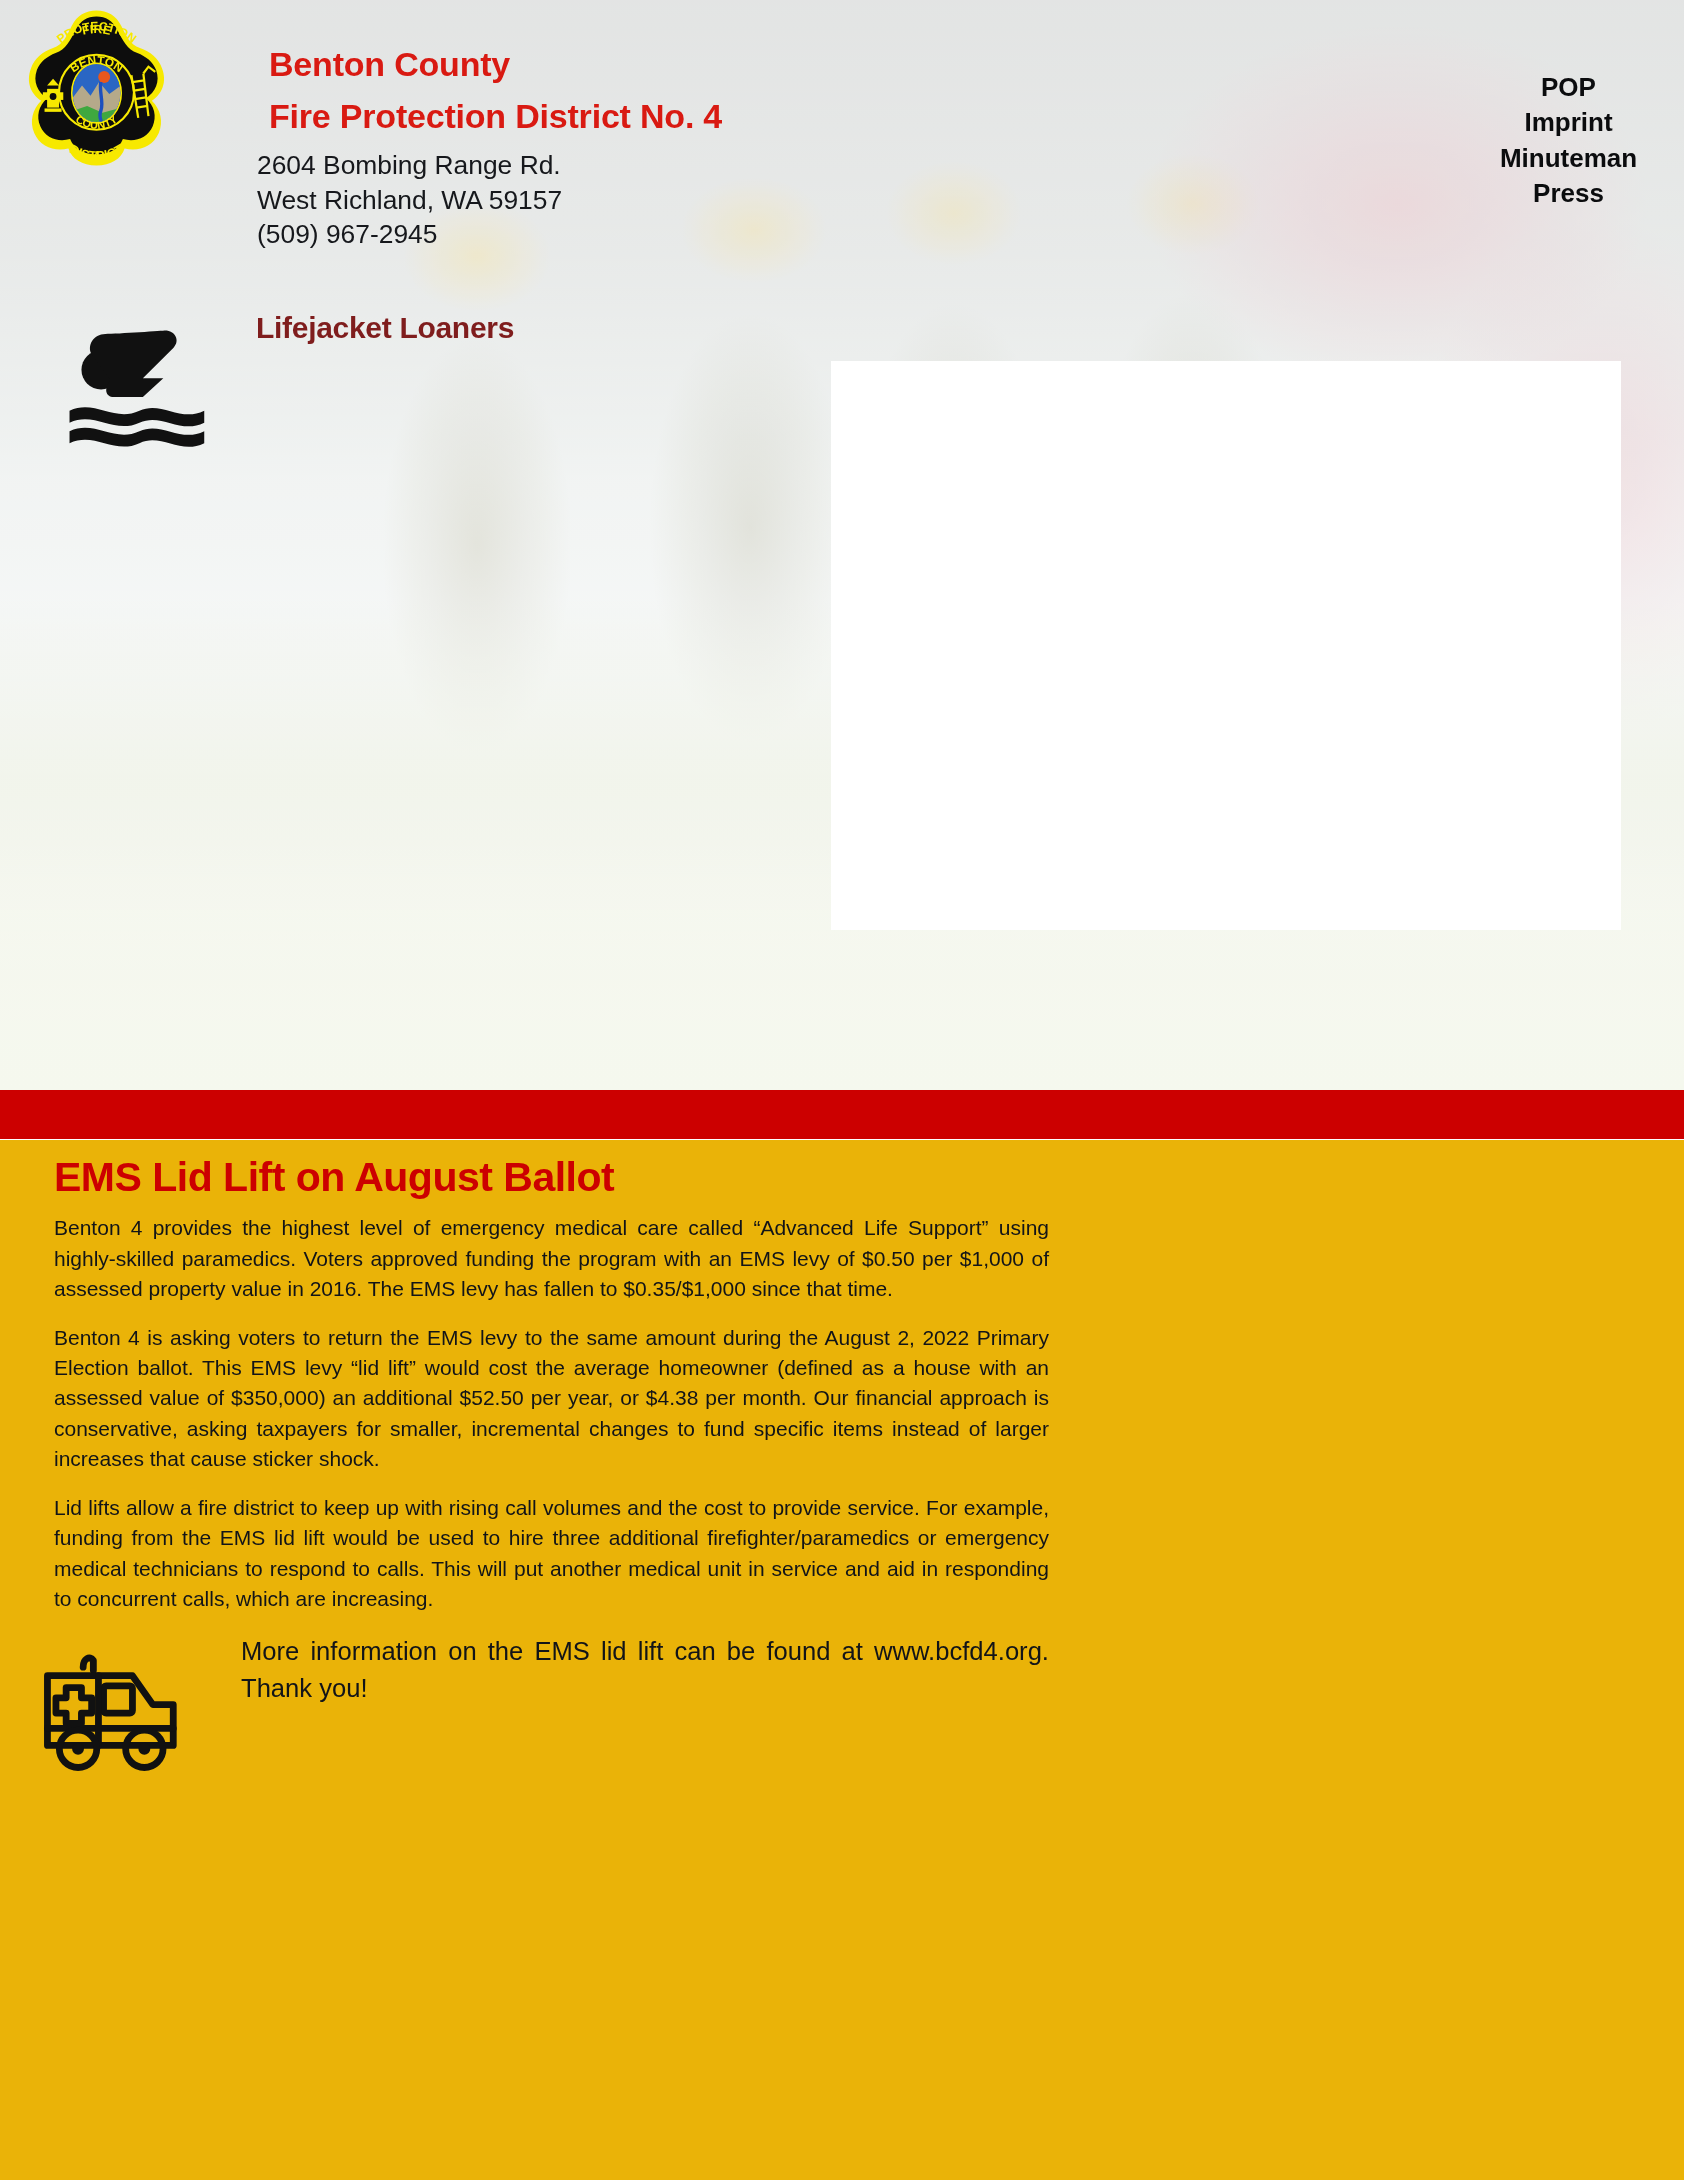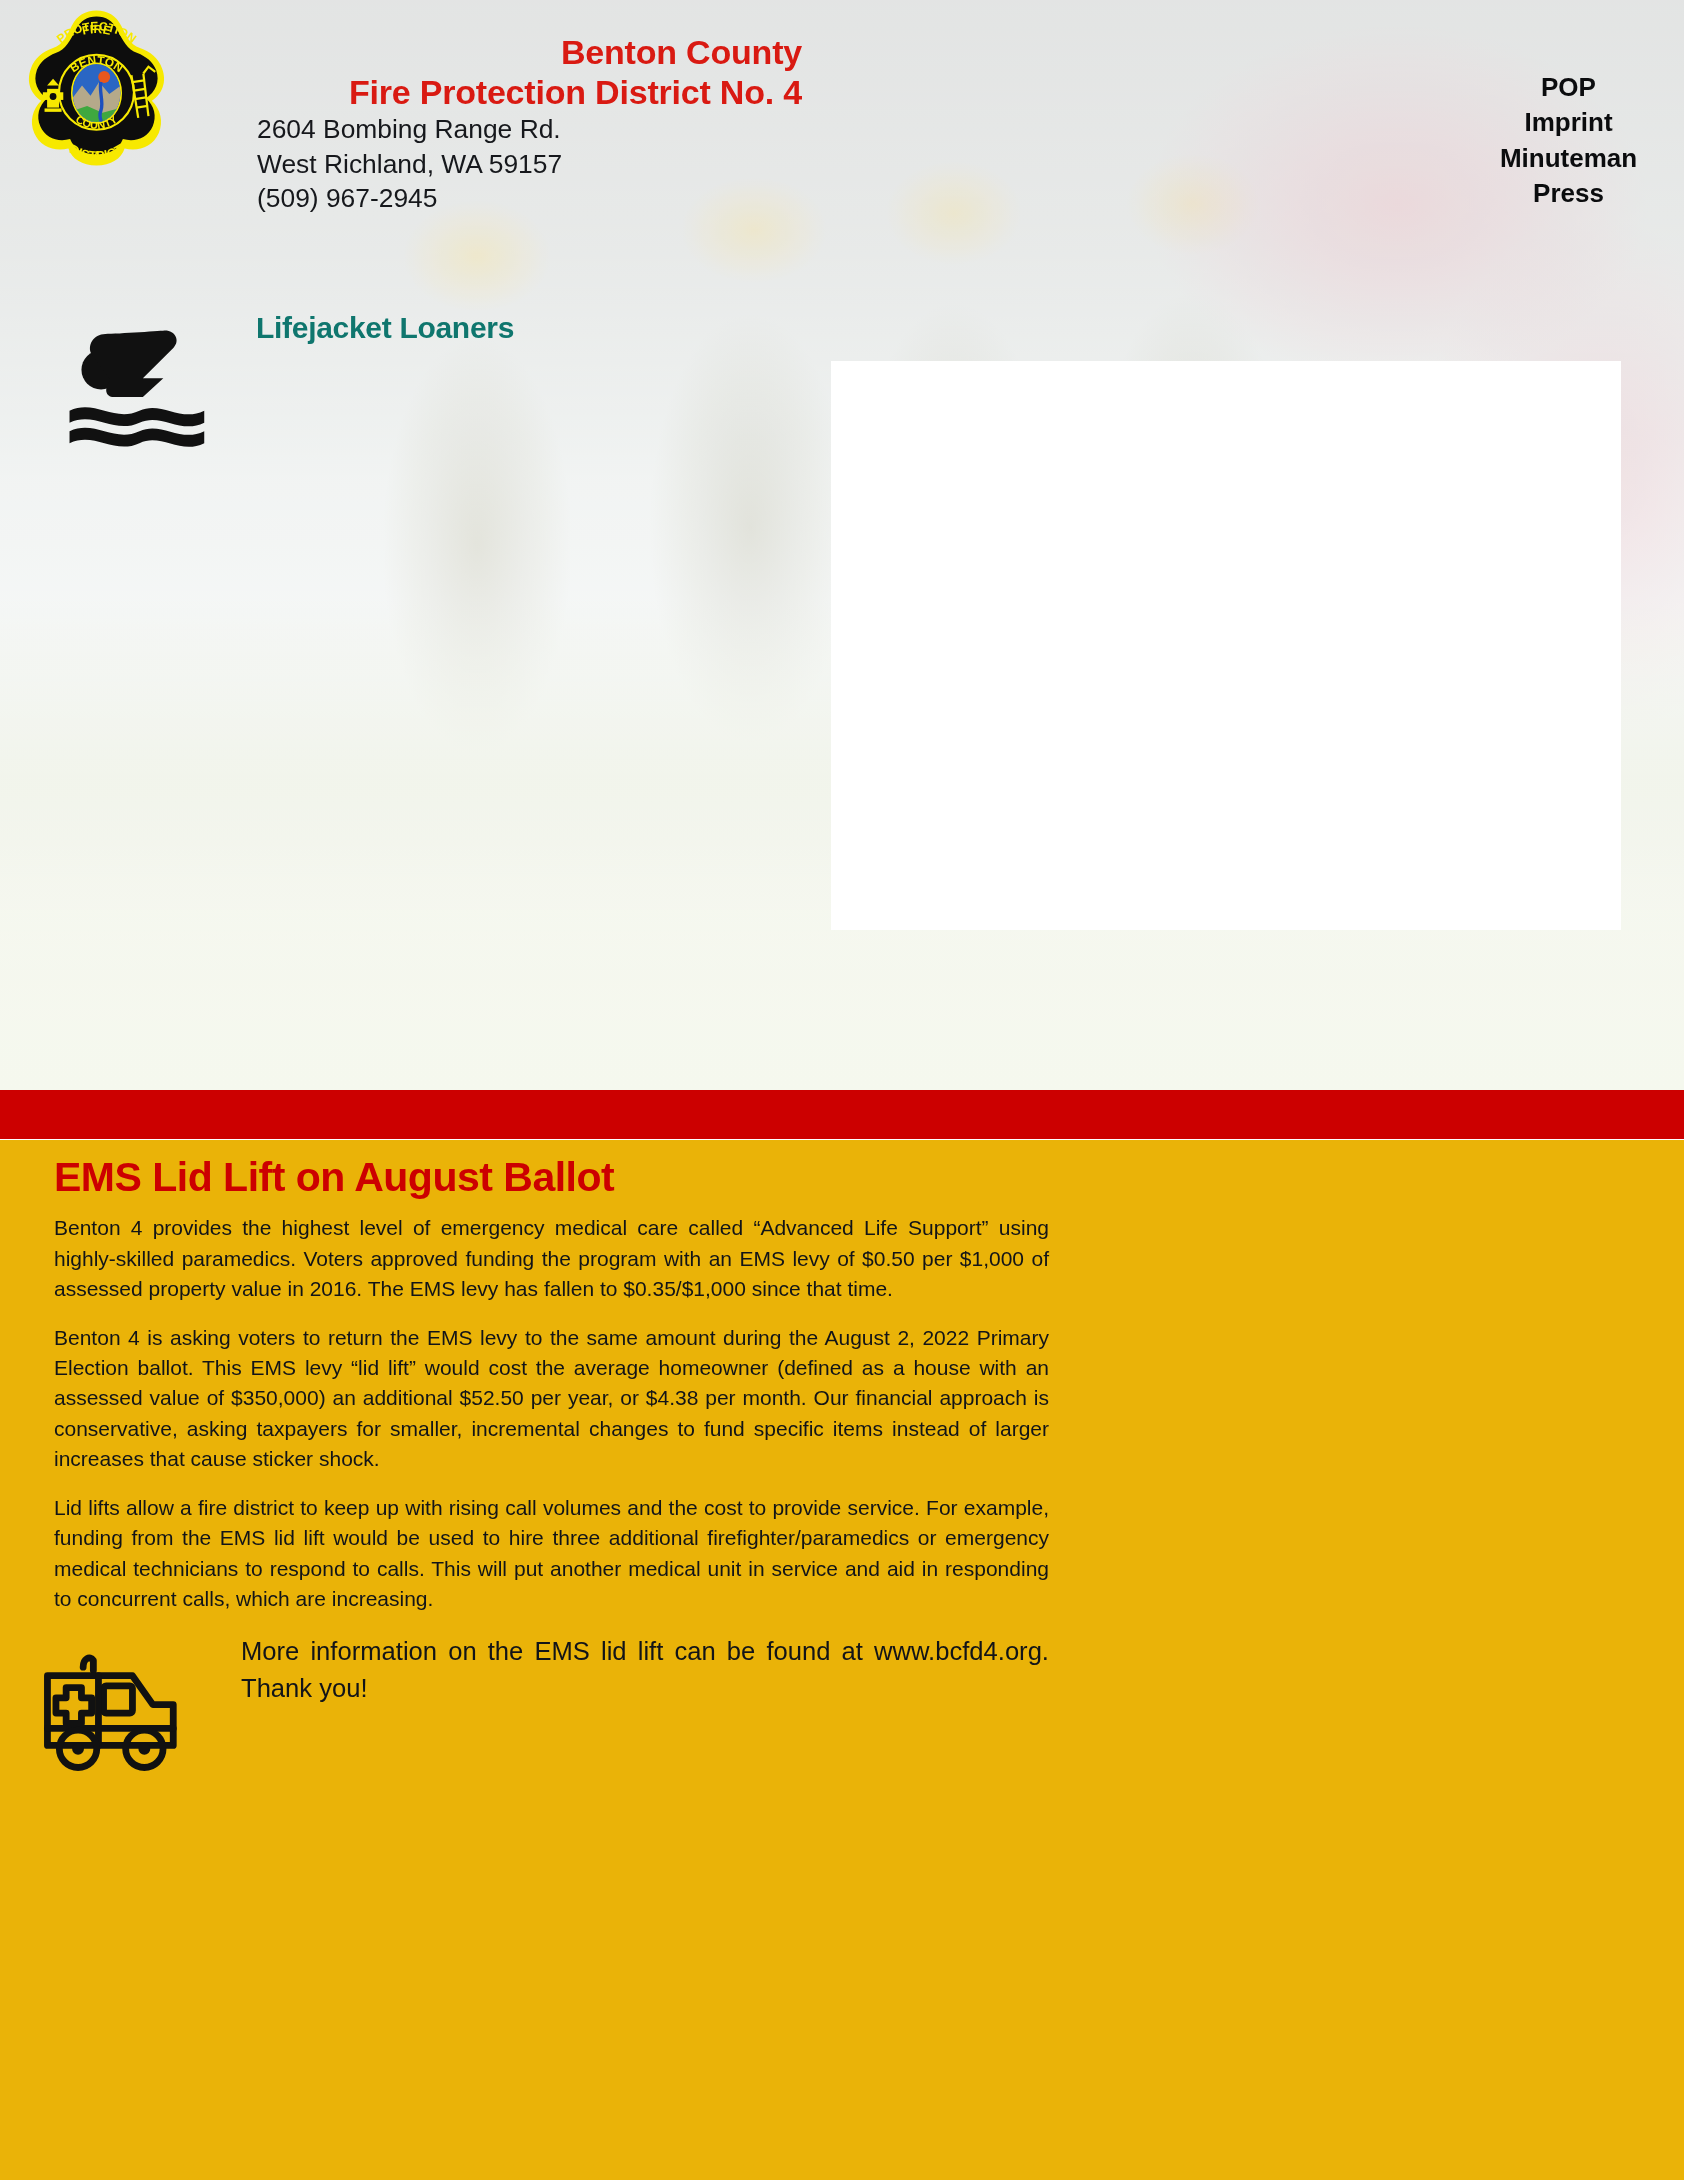--- a/index.html
+++ b/index.html
@@ -67,23 +67,22 @@
     position: absolute;
     left: 257px; top: 32px;
     width: 545px;
   }
   .mh-title {
     color: #d91a12;
     font-size: 34px;
     font-weight: bold;
     line-height: 1.18;
     letter-spacing: -0.2px;
-    margin: 0;
+    margin: 12px;
     white-space: nowrap;
-    text-align: right;
   }
   .mh-addr {
     margin-top: 0;
     color: #16181c;
     font-size: 26.4px;
     line-height: 1.30;
     font-weight: 400;
   }
 
   
@@ -105,21 +104,21 @@
     width: 162px; height: 128px;
   }
   .lj-text {
     position: absolute;
     left: 256px; top: 311px;
     width: 358px;
   }
   .lj-title {
     font-size: 30px;
     font-weight: bold;
-    color: #0f766e;
+    color: #7f1d1d;
     letter-spacing: -0.3px;
     margin: 0 0 3.4px 0;
   }
   .lj-body {
     font-size: 26.4px;
     line-height: 1.42;
     color: #16181c;
   }
 
   

